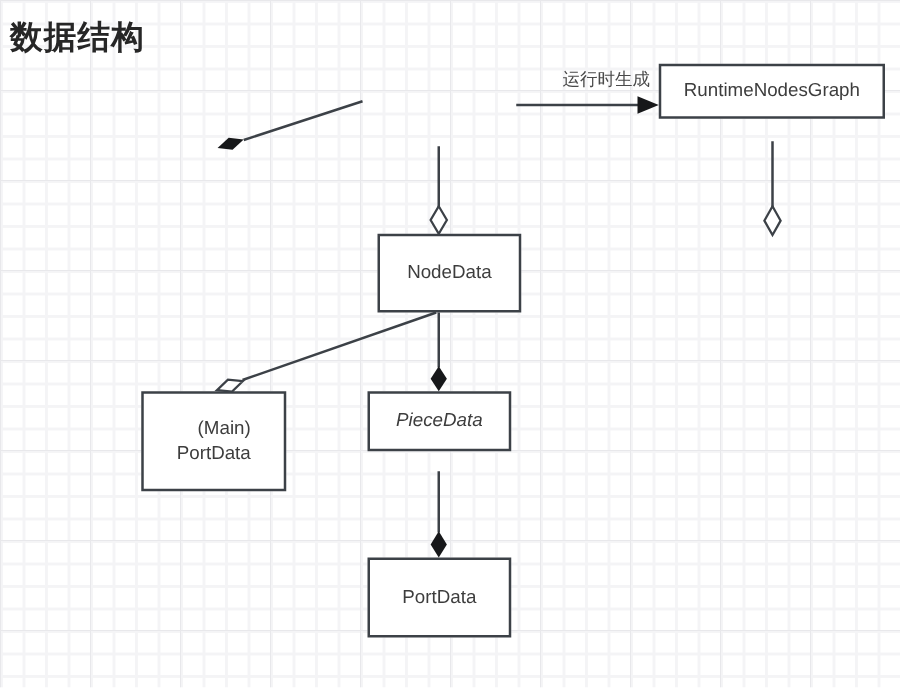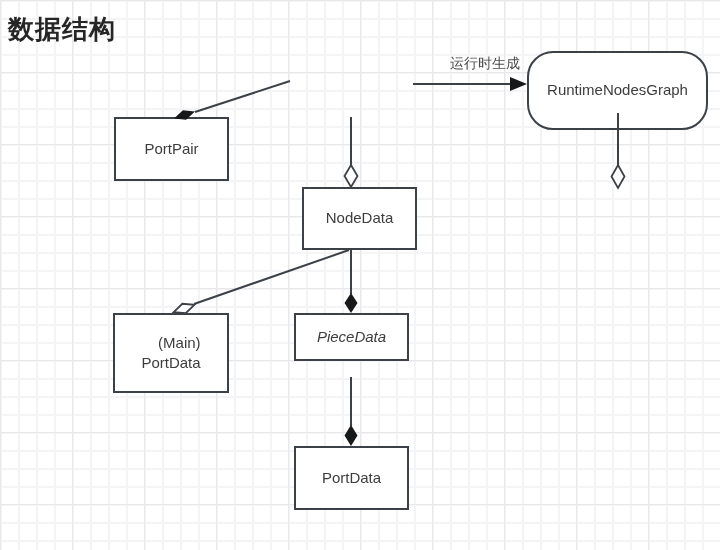--- a/index.html
+++ b/index.html
@@ -33,27 +33,24 @@
   svg.connectors{position:absolute;left:0;top:0;pointer-events:none;}
 </style>
 </head>
 <body>
 
 <div class="canvas">
 
   <div class="title">数据结构</div>
 
 
-  <div class="node" style="left:527px;top:51px;width:181px;height:79px;border-radius:26px;">
+  <div class="node" style="left:527px;top:51px;width:181px;height:44px;">
     <span>RuntimeNodesGraph</span>
   </div>
 
-  <div class="node" style="left:114px;top:117px;width:115px;height:64px;">
-    <span>PortPair</span>
-  </div>
 
   <div class="node" style="left:302px;top:187px;width:115px;height:63px;">
     <span>NodeData</span>
   </div>
 
 
   <div class="node" style="left:113px;top:313px;width:116px;height:80px;text-align:right;">
     <span>(Main)
 PortData</span>
   </div>

